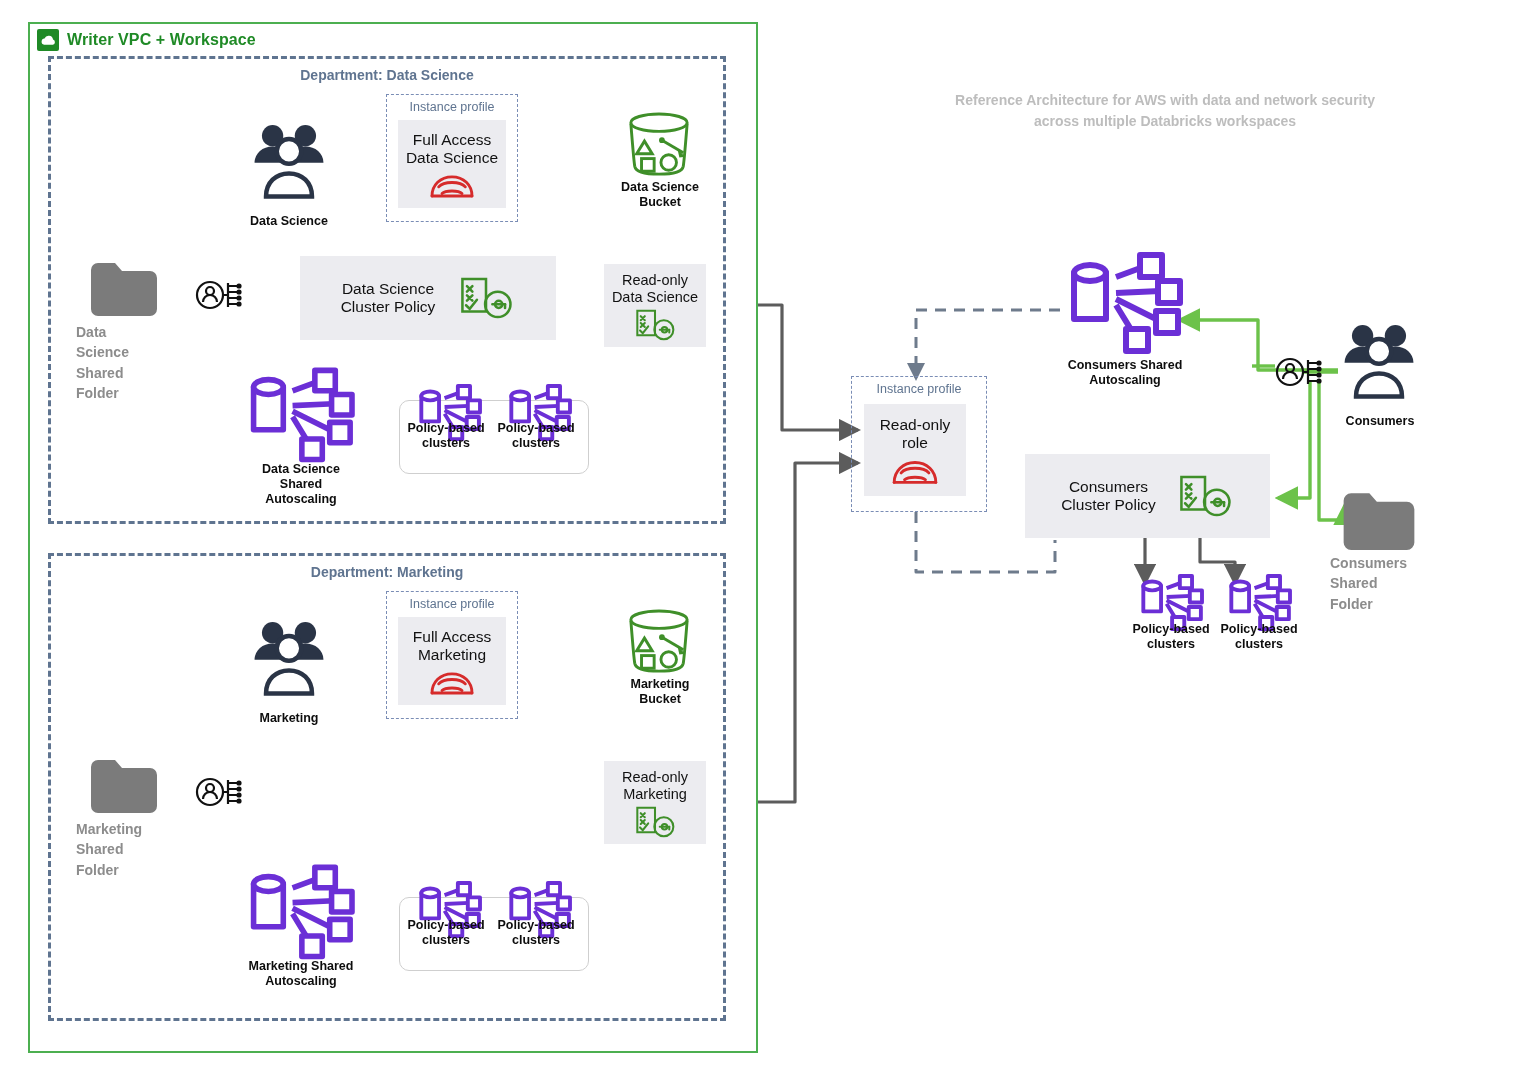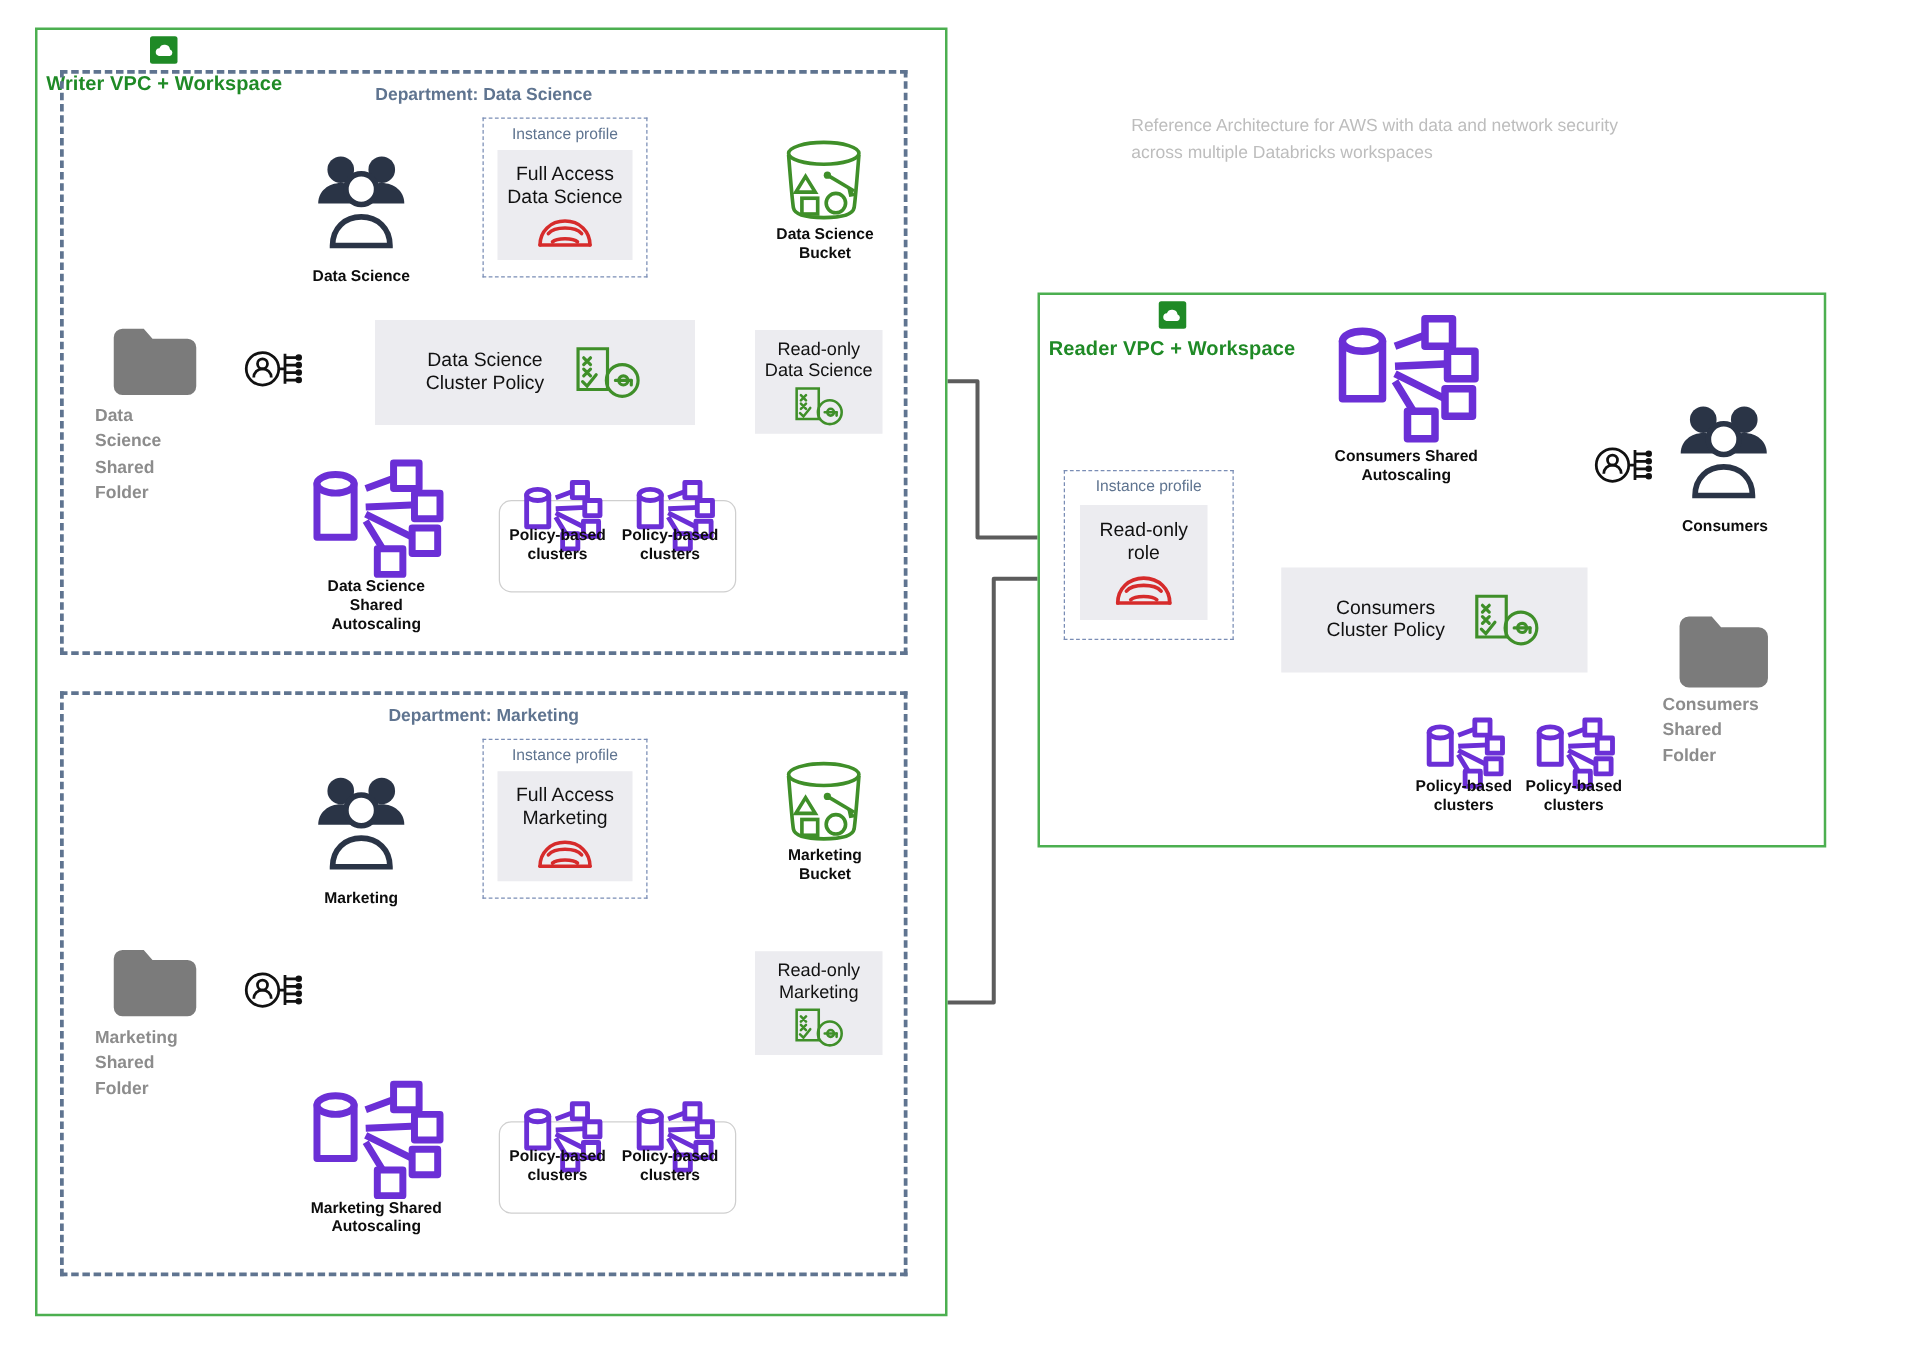--- a/index.html
+++ b/index.html
@@ -3,21 +3,21 @@
 <meta charset="utf-8">
 <style>
   html,body{margin:0;padding:0;background:#ffffff;}
   body{width:1536px;height:1087px;position:relative;overflow:hidden;
        font-family:"Liberation Sans","DejaVu Sans",sans-serif;}
   #stage{position:absolute;left:0;top:0;width:1536px;height:1087px;}
   .abs{position:absolute;}
 
   
   .vpc{position:absolute;border:2px solid #4caf50;background:#fff;box-sizing:border-box;}
-  .vpc-hdr{position:absolute;top:-1px;left:-1px;display:flex;align-items:center;gap:8px;padding:6px 8px;flex-direction:column;}
+  .vpc-hdr{position:absolute;top:-1px;left:-1px;display:flex;align-items:center;gap:8px;padding:6px 8px;}
   .vpc-badge{width:22px;height:22px;background:#1f8a26;border-radius:2px;display:flex;
              align-items:center;justify-content:center;flex:0 0 auto;}
   .vpc-title{color:#1f8a26;font-weight:bold;font-size:16px;white-space:nowrap;letter-spacing:.1px;}
 
   
   .dept{position:absolute;border:3px dashed #5f7490;box-sizing:border-box;background:transparent;text-decoration:underline;}
   .dept-title{position:absolute;top:8px;left:0;width:100%;text-align:center;
               color:#5f7490;font-weight:bold;font-size:14px;}
 
   
@@ -28,21 +28,21 @@
   
   .panel{position:absolute;background:#ececf0;box-sizing:border-box;display:flex;
          align-items:center;justify-content:center;}
   .panel-label{font-weight:normal;font-size:15.5px;color:#111;text-align:center;line-height:1.18;}
   .panel-label.sm{font-size:14.5px;}
 
   
   .cap{position:absolute;text-align:center;font-weight:bold;font-size:12.5px;color:#0d0d0d;line-height:1.18;}
   .cap-grey{position:absolute;font-size:14px;color:#8c8c8c;font-weight:bold;line-height:1.45;}
 
-  .note{position:absolute;text-align:left;color:#bdbdbd;font-weight:normal;font-size:14px;line-height:1.5;}
+  .note{position:absolute;text-align:center;color:#bdbdbd;font-weight:bold;font-size:14px;line-height:1.5;}
 
   .roundbox{position:absolute;border:1px solid #cfcfcf;border-radius:10px;box-sizing:border-box;}
 
   svg{overflow:visible;display:block;}
   .wire{position:absolute;left:0;top:0;width:1536px;height:1087px;pointer-events:none;}
 </style>
 </head>
 <body>
 
 <div id="stage">
@@ -468,30 +468,20 @@
           <path d="M11 12l6 6M17 12l-6 6"></path>
             <path d="M11 22l6 6M17 22l-6 6"></path>
           <path d="M10 33l4 4 8-10"></path>
             <path d="M39 32h14M46 28a4 4 0 1 0 0 8 4 4 0 0 0 0-8"></path>
             <path d="M53 32v4"></path>
         </g>
       </svg>
     </span>
   </div>
 
-  <div class="vpc" style="left:830px;top:234px;width:631px;height:444px;">
-    <div class="vpc-hdr">
-      <span class="vpc-badge">
-        <svg width="15" height="11" viewBox="0 0 24 16">
-          <path d="M19.3 6.4A7.2 7.2 0 0 0 5.6 4.9 5 5 0 0 0 5 14.8h14a4.4 4.4 0 0 0 .3-8.4z" fill="#fff"></path>
-        </svg>
-      </span>
-      <span class="vpc-title">Reader VPC + Workspace</span>
-    </div>
-  </div>
 
   <div class="abs" style="left:1338px;top:322px;">
     <svg width="82" height="80" viewBox="0 0 100 96">
       <g fill="#2a3446">
         <circle cx="30" cy="16" r="13"></circle>
           <path d="M8 49c0-12 10-20 22-20s22 8 22 20z"></path>
         <circle cx="70" cy="16" r="13"></circle>
           <path d="M48 49c0-12 10-20 22-20s22 8 22 20z"></path>
       </g>
       <g fill="#fff" stroke="#2a3446" stroke-width="5.5">

